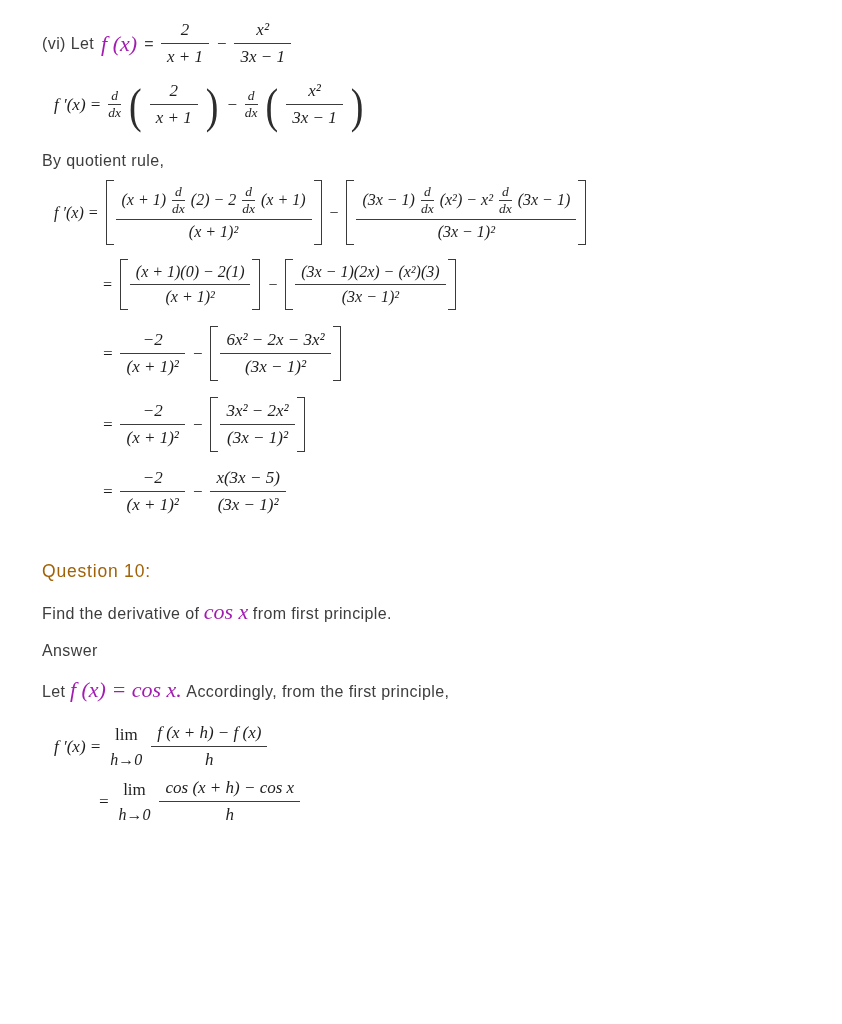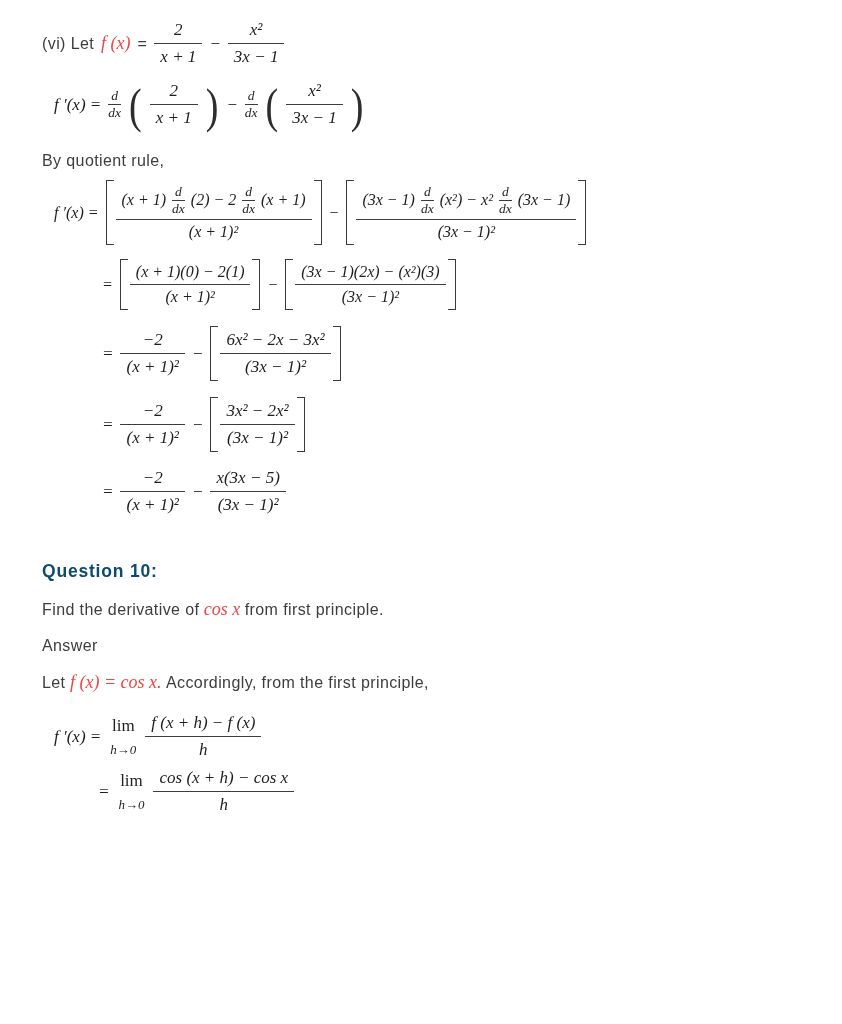--- a/index.html
+++ b/index.html
@@ -3,40 +3,40 @@
 <meta charset="utf-8">
 <style>
   html,body{margin:0;padding:0;background:#ffffff;}
   .page{
     position:relative;width:706px;height:1024px;background:#ffffff;
     box-sizing:border-box;padding:10px 24px 0 42px;overflow:hidden;
     font-family:"Liberation Sans",sans-serif;color:#3f3f3f;
   }
   
   .bodytext{font-size:16px;letter-spacing:0.4px;color:#3d3d3d;}
-  .qheading{font-size:17.5px;letter-spacing:0.8px;color:#0c4a6e;font-weight:bold;}
-  .inline-math{font-family:"Liberation Serif",serif;font-style:italic;color:#ef4444;font-size:18px;}
+  .qheading{font-size:17.5px;letter-spacing:0.8px;color:#a16207;}
+  .inline-math{font-family:"Liberation Serif",serif;font-style:italic;color:#a21caf;font-size:22px;}
   
   .math{font-family:"Liberation Serif",serif;font-style:italic;color:#1e1e1e;font-size:17px;}
   .eqrow{display:flex;align-items:center;gap:7px;}
   .frac{display:inline-flex;flex-direction:column;text-align:center;}
   .frac .num{padding:0 6px 3px;}
   .frac .den{border-top:1.4px solid #3c3c3c;padding:3px 6px 0;}
   .nrow{display:flex;align-items:center;gap:6px;justify-content:center;padding:0 4px 3px;}
   .dfrac{display:inline-flex;flex-direction:column;text-align:center;font-size:13.5px;line-height:1.15;}
   .dfrac .dden{border-top:1.2px solid #3c3c3c;}
   .group{display:inline-flex;align-items:center;}
   .group .mid{display:flex;align-items:center;padding:4px 2px;}
   .sqb{width:7px;align-self:stretch;}
   .sqb.l{border-left:1.6px solid #3a3a3a;border-top:1.6px solid #3a3a3a;border-bottom:1.6px solid #3a3a3a;}
   .sqb.r{border-right:1.6px solid #3a3a3a;border-top:1.6px solid #3a3a3a;border-bottom:1.6px solid #3a3a3a;}
   .bp{font-style:normal;font-size:38px;line-height:38px;display:inline-block;transform:scaleY(1.3);color:#2d2d2d;margin:0 1px;font-weight:400;}
   .lim{display:inline-flex;flex-direction:column;align-items:center;font-style:normal;line-height:1;margin:0 2px;}
   .lim .top{font-size:17px;}
-  .lim .sub{font-size:13px;font-style:italic;margin-top:9px;}
+  .lim .sub{font-size:16px;font-style:italic;margin-top:9px;}
   
   .r-eq1{margin:10px 0 0 0;}
   .r-eq2{margin:14px 0 0 12px;}
   .r-text1{margin:24px 0 4px 0;}
   .r-eq4{margin:10px 0 0 12px;font-size:16px;}
   .r-eq5{margin:14px 0 0 60px;font-size:16px;}
   .r-eq6{margin:16px 0 0 60px;}
   .r-eq7{margin:16px 0 0 60px;}
   .r-eq8{margin:16px 0 0 60px;}
   .r-qh{margin:46px 0 0 0;}

